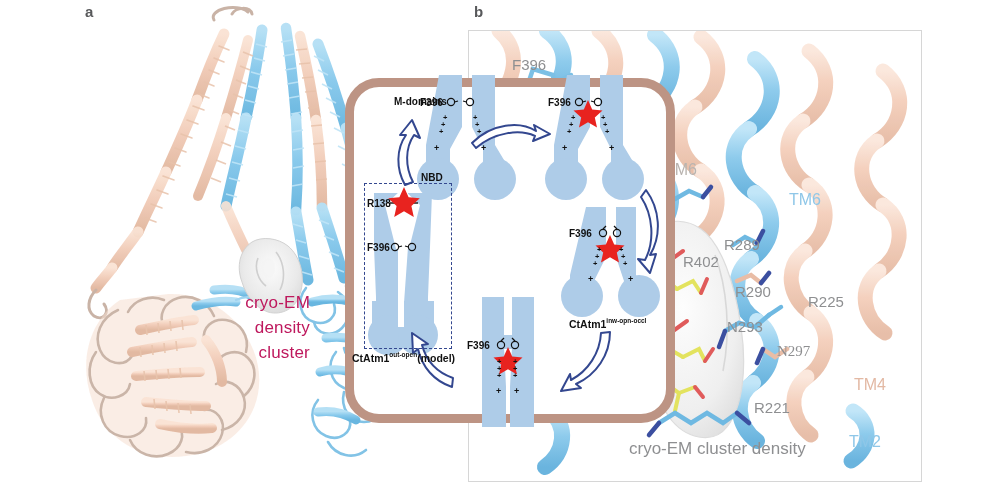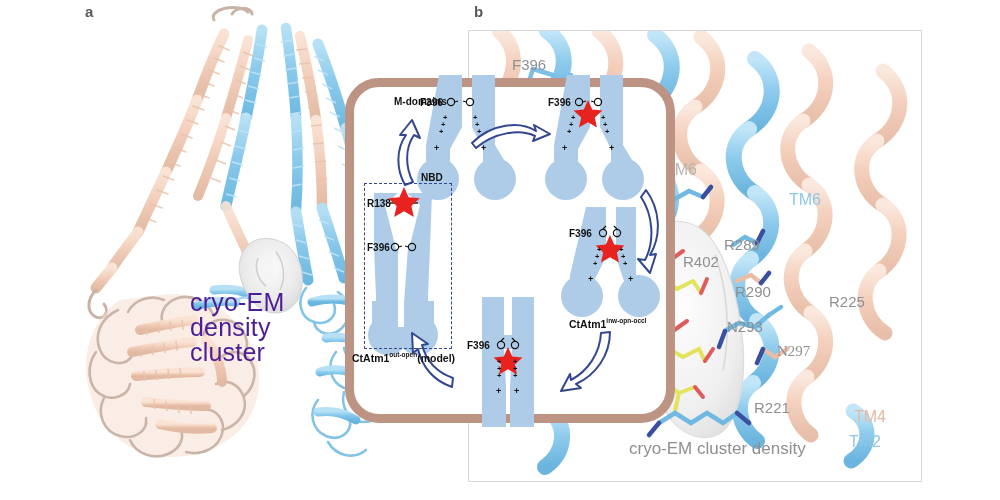--- a/index.html
+++ b/index.html
@@ -4,22 +4,22 @@
 <style>
   html,body{margin:0;padding:0;background:#ffffff;}
   body{width:1000px;height:500px;position:relative;overflow:hidden;
        font-family:"Liberation Sans",sans-serif;}
   .fig{position:absolute;left:0;top:0;width:1000px;height:500px;}
 
   .panel-letter{position:absolute;font-weight:bold;font-size:15px;color:#58595b;}
 
   
   #panel-a{position:absolute;left:0;top:0;width:470px;height:500px;}
-  .a-label{position:absolute;color:#4c1d95;font-size:25px;line-height:25px;
-           text-align:left;letter-spacing:.2px;}
+  .a-label{position:absolute;color:#be185d;font-size:17px;line-height:25px;
+           text-align:right;letter-spacing:.2px;}
   .a-bottom-label{position:absolute;color:#97999b;font-size:19px;white-space:nowrap;}
   .a-bottom-label sup{font-size:11px;}
 
   
   #panel-b{position:absolute;left:468px;top:30px;width:452px;height:450px;
            border:1px solid #d6d6d6;background:#ffffff;overflow:hidden;}
   .b-res{position:absolute;color:#8e8f91;font-size:15px;white-space:nowrap;}
   .b-tm-blue{position:absolute;color:#8fc7e8;font-size:16px;font-weight:500;white-space:nowrap;}
   .b-tm-gray{position:absolute;color:#b9b4b0;font-size:16px;white-space:nowrap;}
   .b-tm-salmon{position:absolute;color:#e3b9a4;font-size:16px;white-space:nowrap;}
@@ -364,28 +364,28 @@
         <path d="M206 168 L220 160 L234 166" stroke="#6fb9e2"></path>
         <path d="M234 166 L242 156" stroke="#3b4fa0"></path>
       </g>
     </svg>
 
     <div class="b-res" style="left:43px;top:25px;">F396</div>
     <div class="b-res" style="left:18px;top:87px;">N395</div>
     <div class="b-res" style="left:214px;top:178px;margin-top:44px;">R402</div>
     <div class="b-res" style="left:255px;top:205px;">R289</div>
     <div class="b-res" style="left:266px;top:252px;">R290</div>
-    <div class="b-res" style="left:360px;top:262px;">R225</div>
+    <div class="b-res" style="left:339px;top:262px;">R225</div>
     <div class="b-res" style="left:258px;top:287px;">N293</div>
     <div class="b-res" style="left:308px;top:312px;font-family:Liberation Serif, serif;">N297</div>
     <div class="b-res" style="left:285px;top:368px;">R221</div>
 
     <div class="b-tm-gray" style="left:196px;top:130px;">TM6</div>
     <div class="b-tm-blue" style="left:320px;top:160px;">TM6</div>
-    <div class="b-tm-salmon" style="left:385px;top:345px;margin-top:32px;">TM4</div>
+    <div class="b-tm-salmon" style="left:385px;top:345px;">TM4</div>
     <div class="b-tm-blue" style="left:380px;top:402px;">TM2</div>
 
     <div class="b-cryo" style="left:152px;top:408px;margin-left:8px;">cryo-EM cluster density</div>
   </div>
 
   <div id="cycle">
     <div id="cycle-inner">
 
       <svg class="lay" width="312" height="327" viewBox="0 0 312 327">
         <defs>

